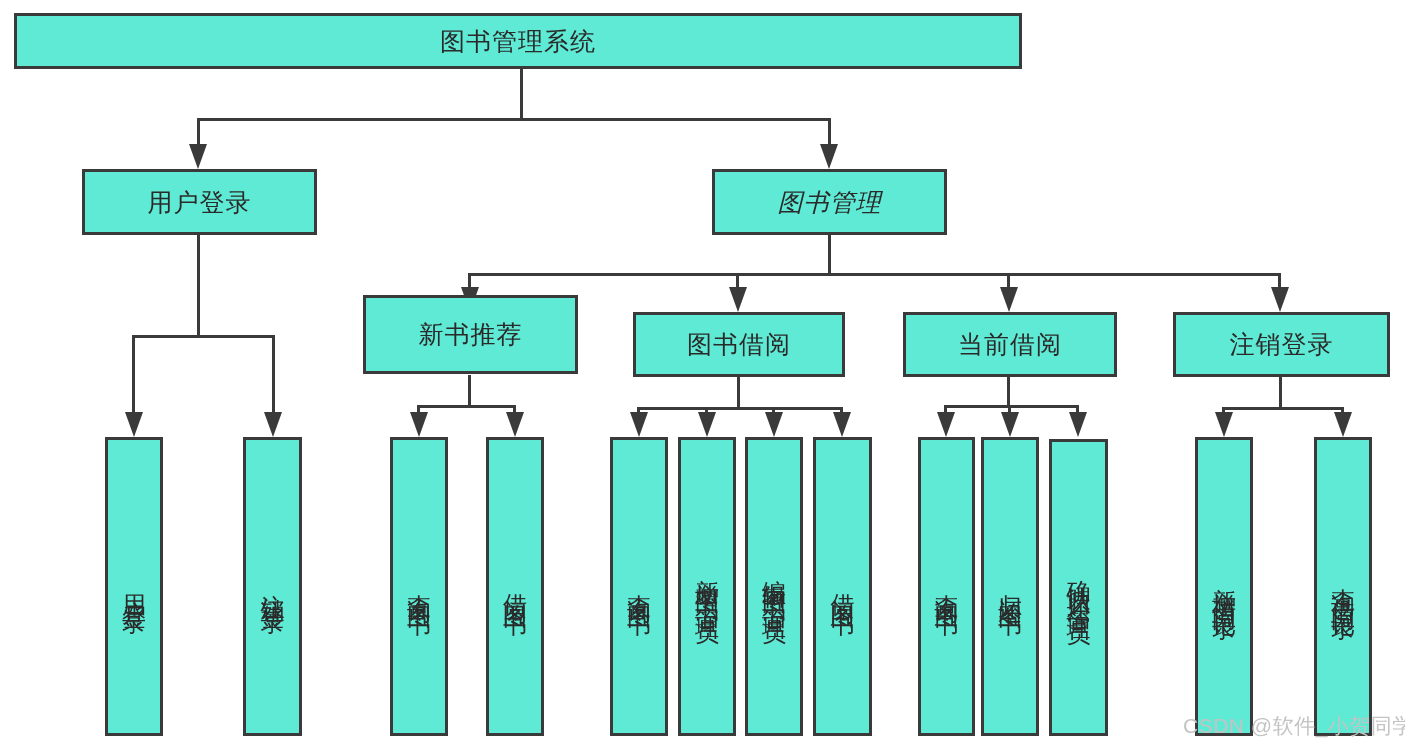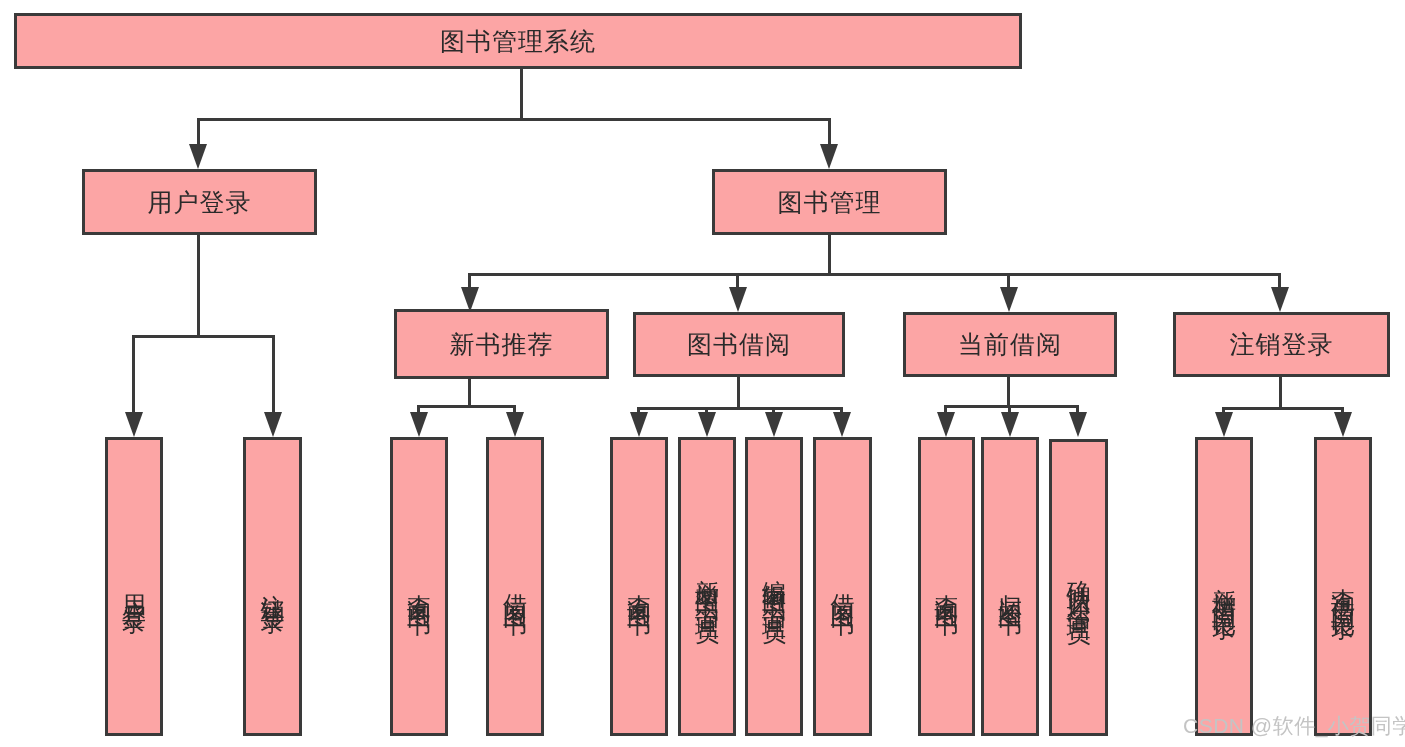--- a/index.html
+++ b/index.html
@@ -14,21 +14,21 @@
     position: relative;
     width: 1405px;
     height: 747px;
     background: #ffffff;
     overflow: hidden;
   }
   .box {
     position: absolute;
     box-sizing: border-box;
     border: 3px solid var(--line);
-    background: #fca5a5;
+    background: #5eead4;
     display: flex;
     align-items: center;
     justify-content: center;
     color: var(--text);
     font-size: 25px;
     letter-spacing: 1px;
     text-align: right;
     z-index: 2;
   }
   .vbox {
@@ -78,41 +78,41 @@
   <div class="box" style="left:14px; top:13px; width:1008px; height:56px;">图书管理系统</div>
 
   <div class="vline" style="left:520px; top:66px; height:54px;"></div>
   <div class="hline" style="left:197px; top:118px; width:634px;"></div>
   <div class="vline" style="left:197px; top:118px; height:28px;"></div>
   <div class="arrow" style="left:189px; top:144px;"></div>
   <div class="vline" style="left:828px; top:118px; height:28px;"></div>
   <div class="arrow" style="left:820px; top:144px;"></div>
 
   <div class="box" style="left:82px; top:169px; width:235px; height:66px;">用户登录</div>
-  <div class="box" style="left:712px; top:169px; width:235px; height:66px;">图书管理</div>
+  <div class="box" style="left:712px; top:169px; width:235px; height:66px;font-style:italic;">图书管理</div>
 
   <div class="vline" style="left:197px; top:232px; height:105px;"></div>
   <div class="hline" style="left:132px; top:335px; width:143px;"></div>
   <div class="vline" style="left:132px; top:335px; height:80px;"></div>
   <div class="arrow" style="left:125px; top:412px;"></div>
   <div class="vline" style="left:272px; top:335px; height:80px;"></div>
   <div class="arrow" style="left:264px; top:412px;"></div>
 
   <div class="vline" style="left:828px; top:232px; height:43px;"></div>
   <div class="hline" style="left:468px; top:273px; width:813px;"></div>
   <div class="vline" style="left:468px; top:273px; height:17px;"></div>
   <div class="arrow" style="left:461px; top:287px;"></div>
   <div class="vline" style="left:736px; top:273px; height:17px;"></div>
   <div class="arrow" style="left:729px; top:287px;"></div>
   <div class="vline" style="left:1007px; top:273px; height:17px;"></div>
   <div class="arrow" style="left:1000px; top:287px;"></div>
   <div class="vline" style="left:1278px; top:273px; height:17px;"></div>
   <div class="arrow" style="left:1271px; top:287px;"></div>
 
-  <div class="box" style="left:363px; top:309px; width:215px; height:70px;margin-left:31px;">新书推荐</div>
+  <div class="box" style="left:363px; top:295px; width:215px; height:79px;">新书推荐</div>
   <div class="box" style="left:903px; top:312px; width:214px; height:65px;">当前借阅</div>
   <div class="box" style="left:633px; top:312px; width:212px; height:65px;">图书借阅</div>
   <div class="box" style="left:1173px; top:312px; width:217px; height:65px;">注销登录</div>
 
   <div class="vline" style="left:468px; top:375px; height:32px;"></div>
   <div class="hline" style="left:417px; top:405px; width:99px;"></div>
   <div class="vline" style="left:417px; top:405px; height:10px;"></div>
   <div class="arrow" style="left:410px; top:412px;"></div>
   <div class="vline" style="left:513px; top:405px; height:10px;"></div>
   <div class="arrow" style="left:506px; top:412px;"></div>

